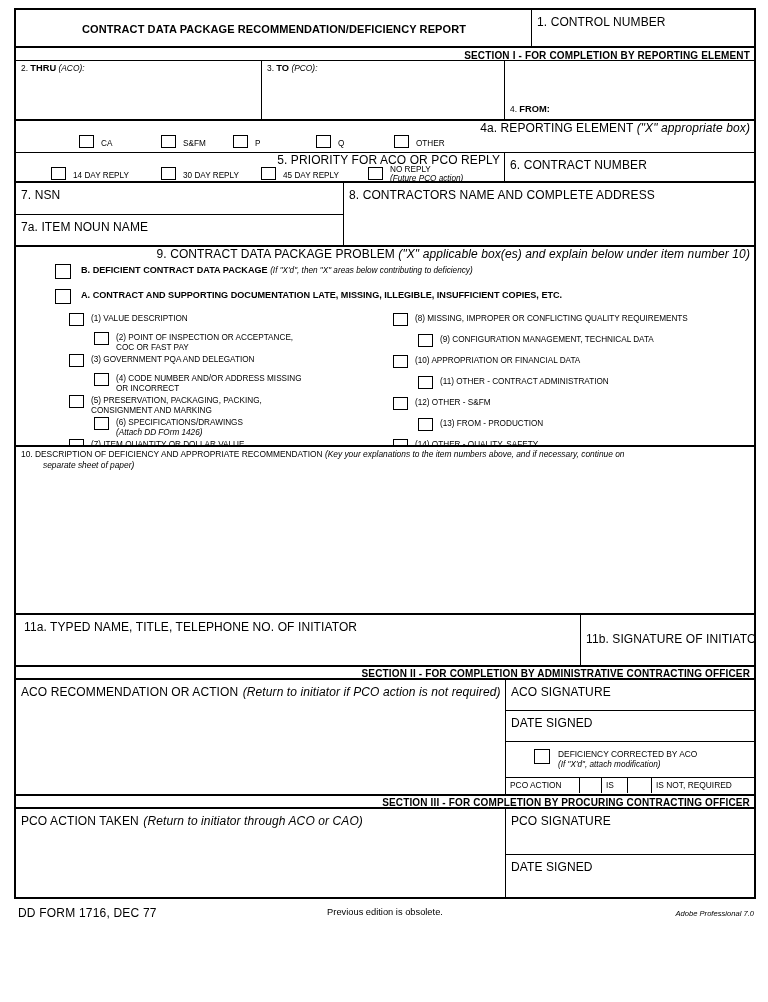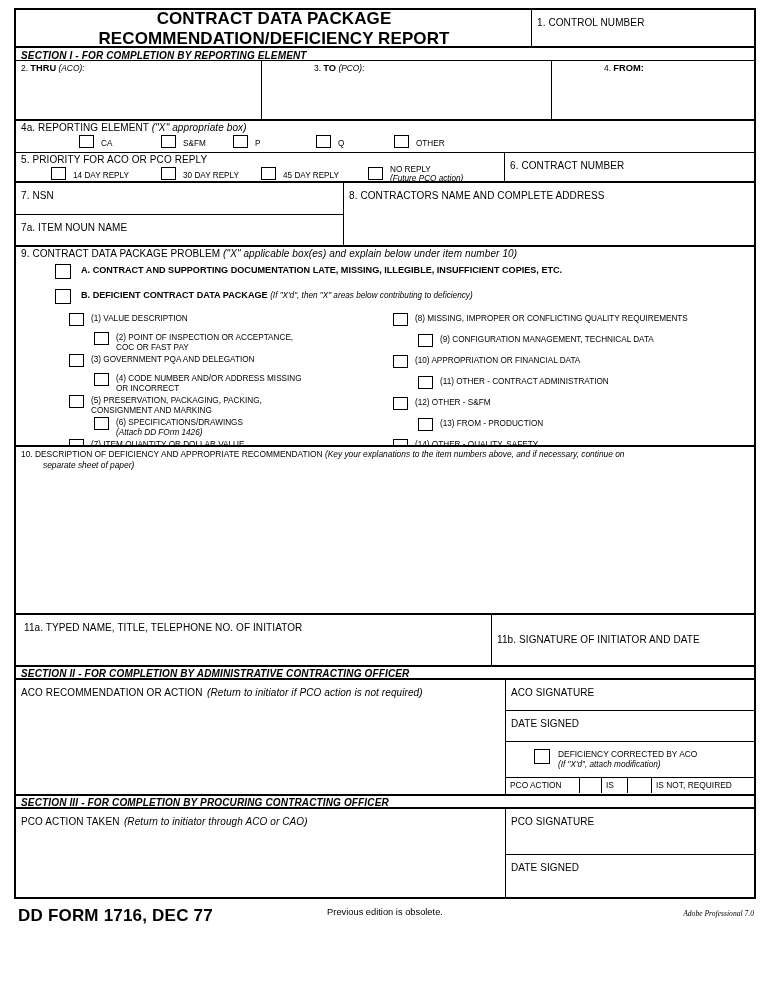--- a/index.html
+++ b/index.html
@@ -33,62 +33,62 @@
     padding: 2px 4px 0 5px;
     overflow: hidden;
   }
   .bt { border-top: 1.5px solid #000; }
   .bb { border-bottom: 1.5px solid #000; }
   .br { border-right: 1.5px solid #000; }
   .thick-t { border-top: 2px solid #000; }
   .thick-b { border-bottom: 2px solid #000; }
 
   .lbl {
-    font-size: 10px;
+    font-size: 12px;
     letter-spacing: .1px;
     line-height: 10px;
     white-space: nowrap;
+    text-align: right;
   }
   .ital { font-style: italic; }
 
   
   .title-bar { height: 36px; }
   .title-cell {
     width: 516px;
     display: flex;
     align-items: center;
     justify-content: center;
   }
   .title-txt {
-    font-size: 17px;
+    font-size: 11px;
     font-weight: bold;
     letter-spacing: .1px;
     text-align: center;
   }
   .control-cell { flex: 1; }
 
   
   .section-band {
     height: 15px;
     display: flex;
     align-items: center;
-    justify-content: flex-start;
-    font-style: italic;
+    justify-content: flex-end;
   }
   .section-band .t {
     font-size: 10px;
     font-weight: bold;
     letter-spacing: .15px;
   }
 
   
-  .addr-row { height: 58px; gap: 47px; }
+  .addr-row { height: 58px; }
   .addr-1 { width: 246px; }
   .addr-2 { width: 243px; }
-  .addr-3 { flex: 1; }
+  .addr-3 { flex: 1; margin-top: 41px; }
   .addr-lbl { font-size: 8.4px; }
   .addr-lbl b { font-size: 9.3px; }
 
   
   .re-cell { height: 34px; }
   .cbrow {
     position: relative;
     height: 18px;
     margin-top: 2px;
   }
@@ -134,21 +134,21 @@
   .sub-item .cb { left: 0; top: 0; }
   .sub-item .cbtxt { left: 22px; top: 1px; white-space: nowrap; }
   .sub-item .cbtxt.two { white-space: normal; width: 250px; line-height: 9.5px; }
 
   
   .item10 { height: 168px; }
   .i10-head { font-size: 8.4px; line-height: 10.5px; }
 
   
   .sig-row { height: 50px; }
-  .sig-l { width: 476px; padding-left: 8px; }
+  .sig-l { width: 565px; padding-left: 8px; }
   .sig-r { flex: 1; margin-top: 12px; }
 
   
   .s2-row { height: 114px; }
   .s2-left { width: 490px; }
   .s2-right { flex: 1; display: flex; flex-direction: column; }
   .s2-r-cell { box-sizing: border-box; padding: 2px 4px 0 5px; }
   .s2-sig { height: 31px; }
   .s2-date { height: 31px; }
   .s2-def { height: 36px; position: relative; }
@@ -172,29 +172,29 @@
 
   
   .footer {
     position: relative;
     width: 742px;
     height: 28px;
     margin-top: 3px;
   }
   .f-left {
     position: absolute; left: 4px; top: 4px;
-    font-size: 17px; font-weight: bold; letter-spacing: .2px;
+    font-size: 12px; font-weight: normal; letter-spacing: .2px;
   }
   .f-mid {
     position: absolute; left: 50%; transform: translateX(-50%); top: 5px;
     font-size: 9.3px;
   }
   .f-right {
     position: absolute; right: 2px; top: 7px;
-    font-size: 7.6px; font-style: italic; font-family: Liberation Serif, serif;
+    font-size: 7.6px; font-style: italic;
   }
 </style>
 </head>
 <body>
 
 <div class="page">
   <div class="form">
 
     <div class="row title-bar">
       <div class="cell title-cell br">
@@ -287,31 +287,31 @@
 
     <div class="cell item9 thick-t">
       <div class="lbl">
         <span>9.  CONTRACT DATA PACKAGE PROBLEM</span>
         <span class="ital">("X" applicable box(es) and explain below under item number 10)</span>
       </div>
 
       <div class="ab-line">
         <span class="cb cb-lg ab-cb"></span>
         <span class="cbtxt ab-txt">
-          <span>A.</span>
-          <span>CONTRACT AND SUPPORTING DOCUMENTATION LATE, MISSING, ILLEGIBLE, INSUFFICIENT COPIES, ETC.</span>
+          <span>B.</span>
+          <span>DEFICIENT CONTRACT DATA PACKAGE</span>
+          <span class="ab-note">(If "X'd", then "X" areas below contributing to deficiency)</span>
         </span>
       </div>
 
       <div class="ab-line">
         <span class="cb cb-lg ab-cb"></span>
         <span class="cbtxt ab-txt">
-          <span>B.</span>
-          <span>DEFICIENT CONTRACT DATA PACKAGE</span>
-          <span class="ab-note">(If "X'd", then "X" areas below contributing to deficiency)</span>
+          <span>A.</span>
+          <span>CONTRACT AND SUPPORTING DOCUMENTATION LATE, MISSING, ILLEGIBLE, INSUFFICIENT COPIES, ETC.</span>
         </span>
       </div>
 
       <div class="sub-grid">
 
         <div class="sub-item" style="left:48px;  top:0px">
           <span class="cb"></span>
           <span class="cbtxt"><span>(1)</span> <span>VALUE DESCRIPTION</span></span>
         </div>
         <div class="sub-item" style="left:73px;  top:19px">

